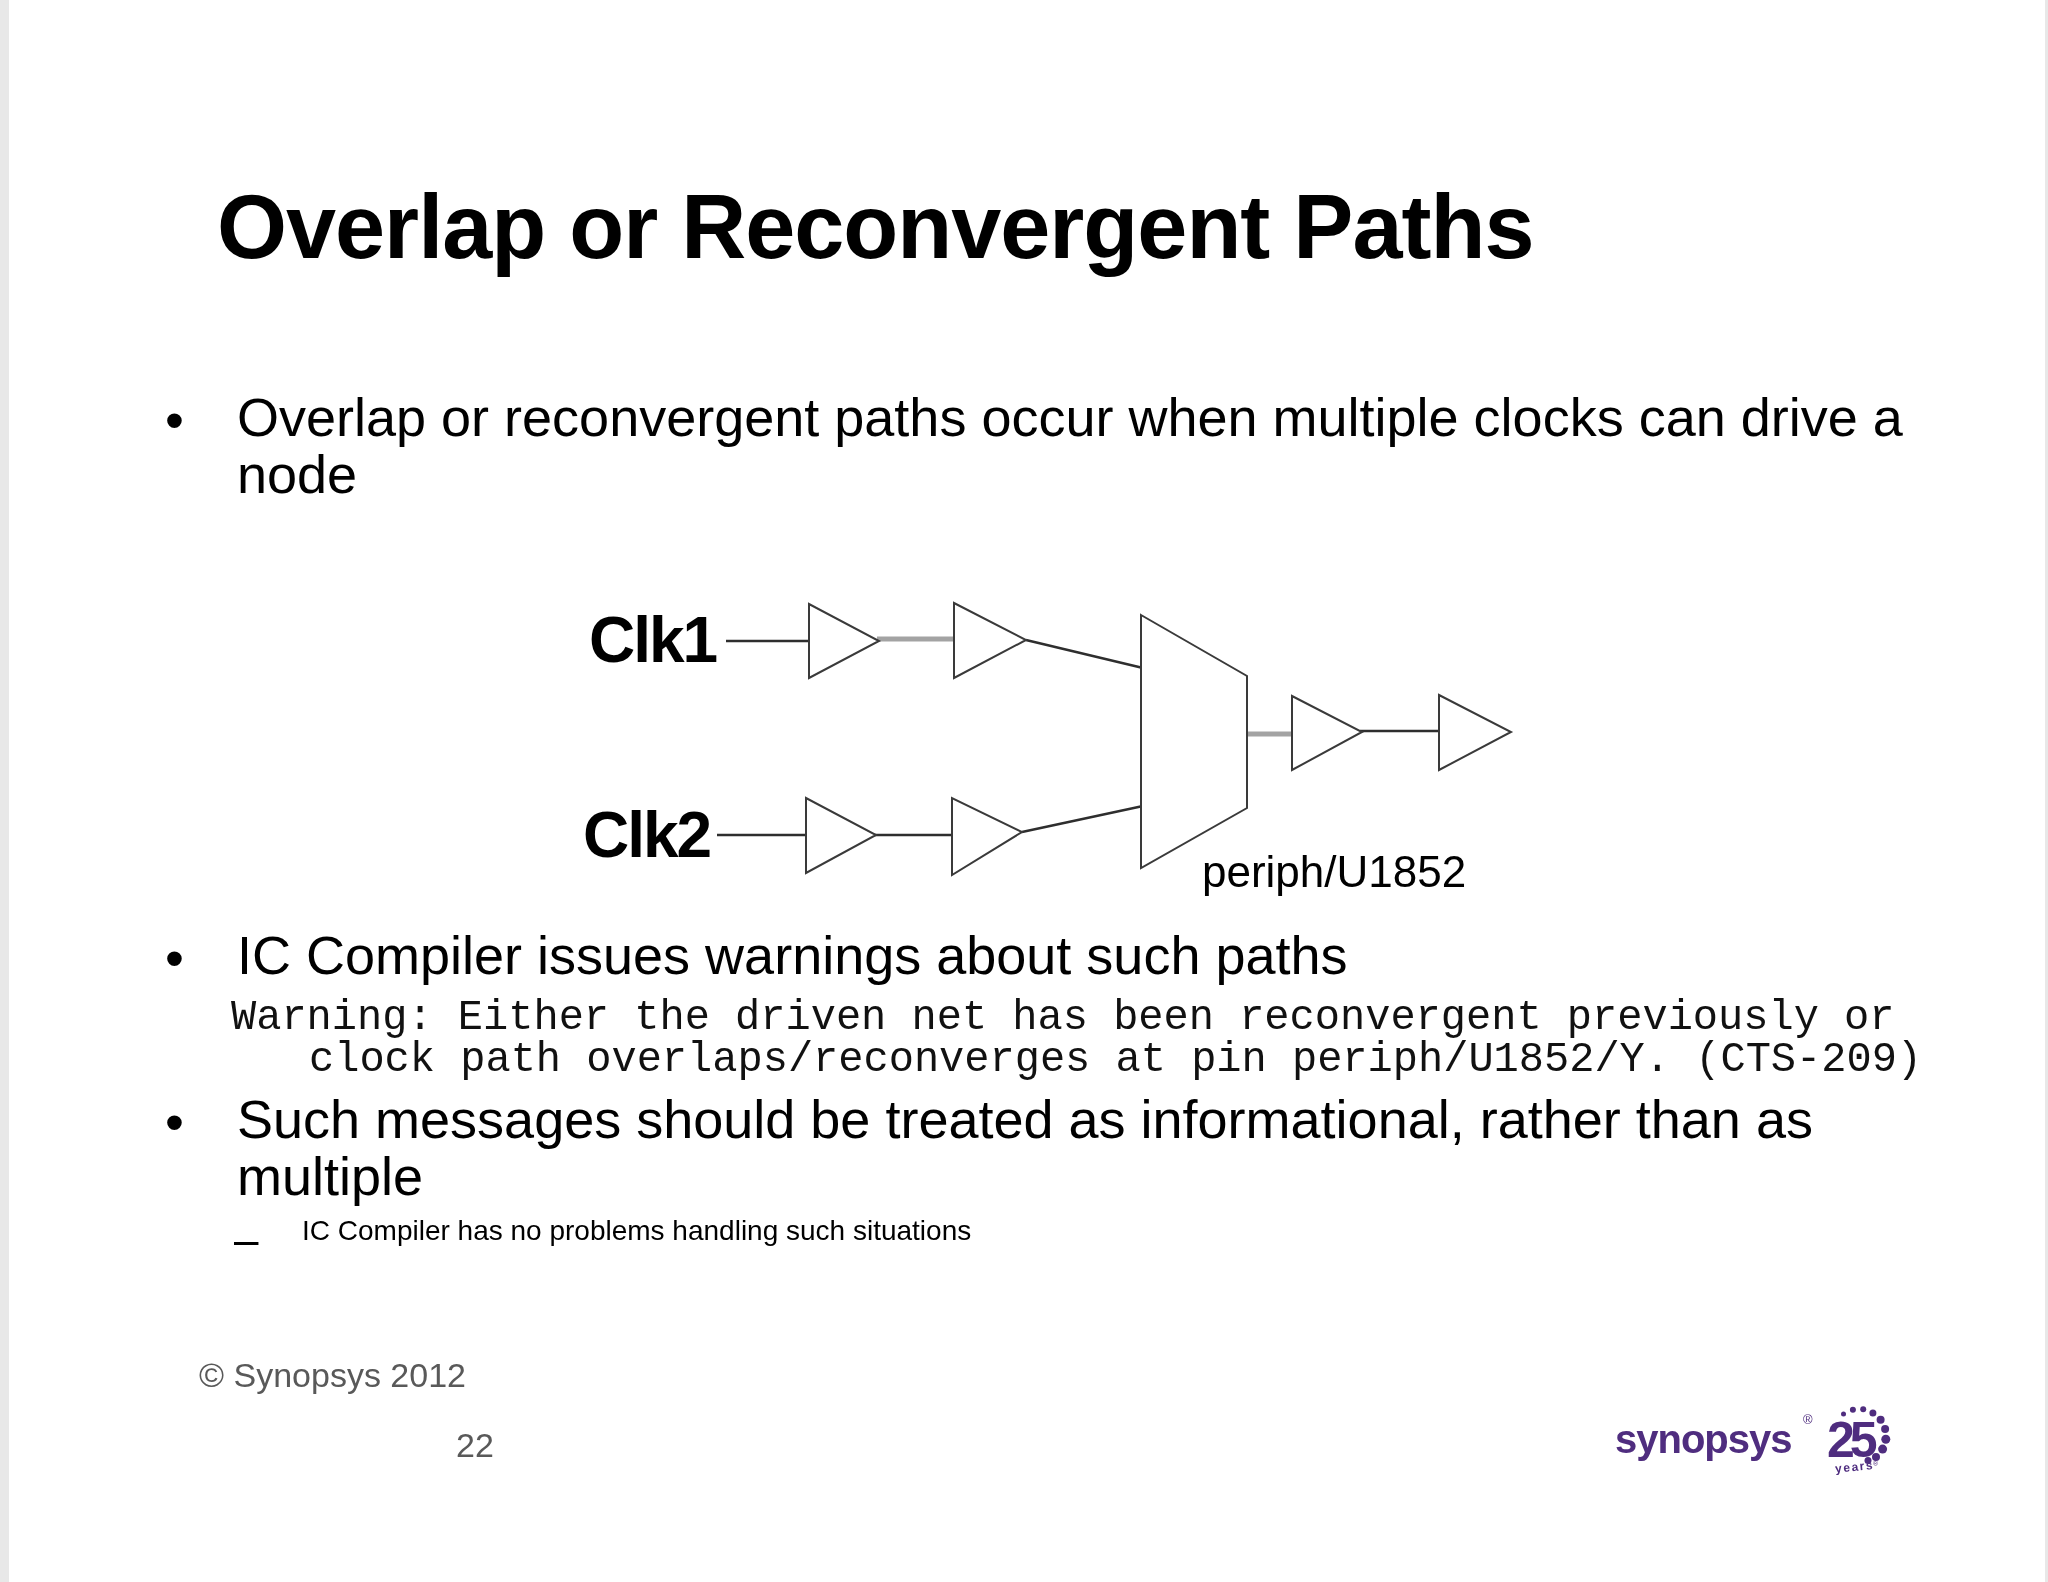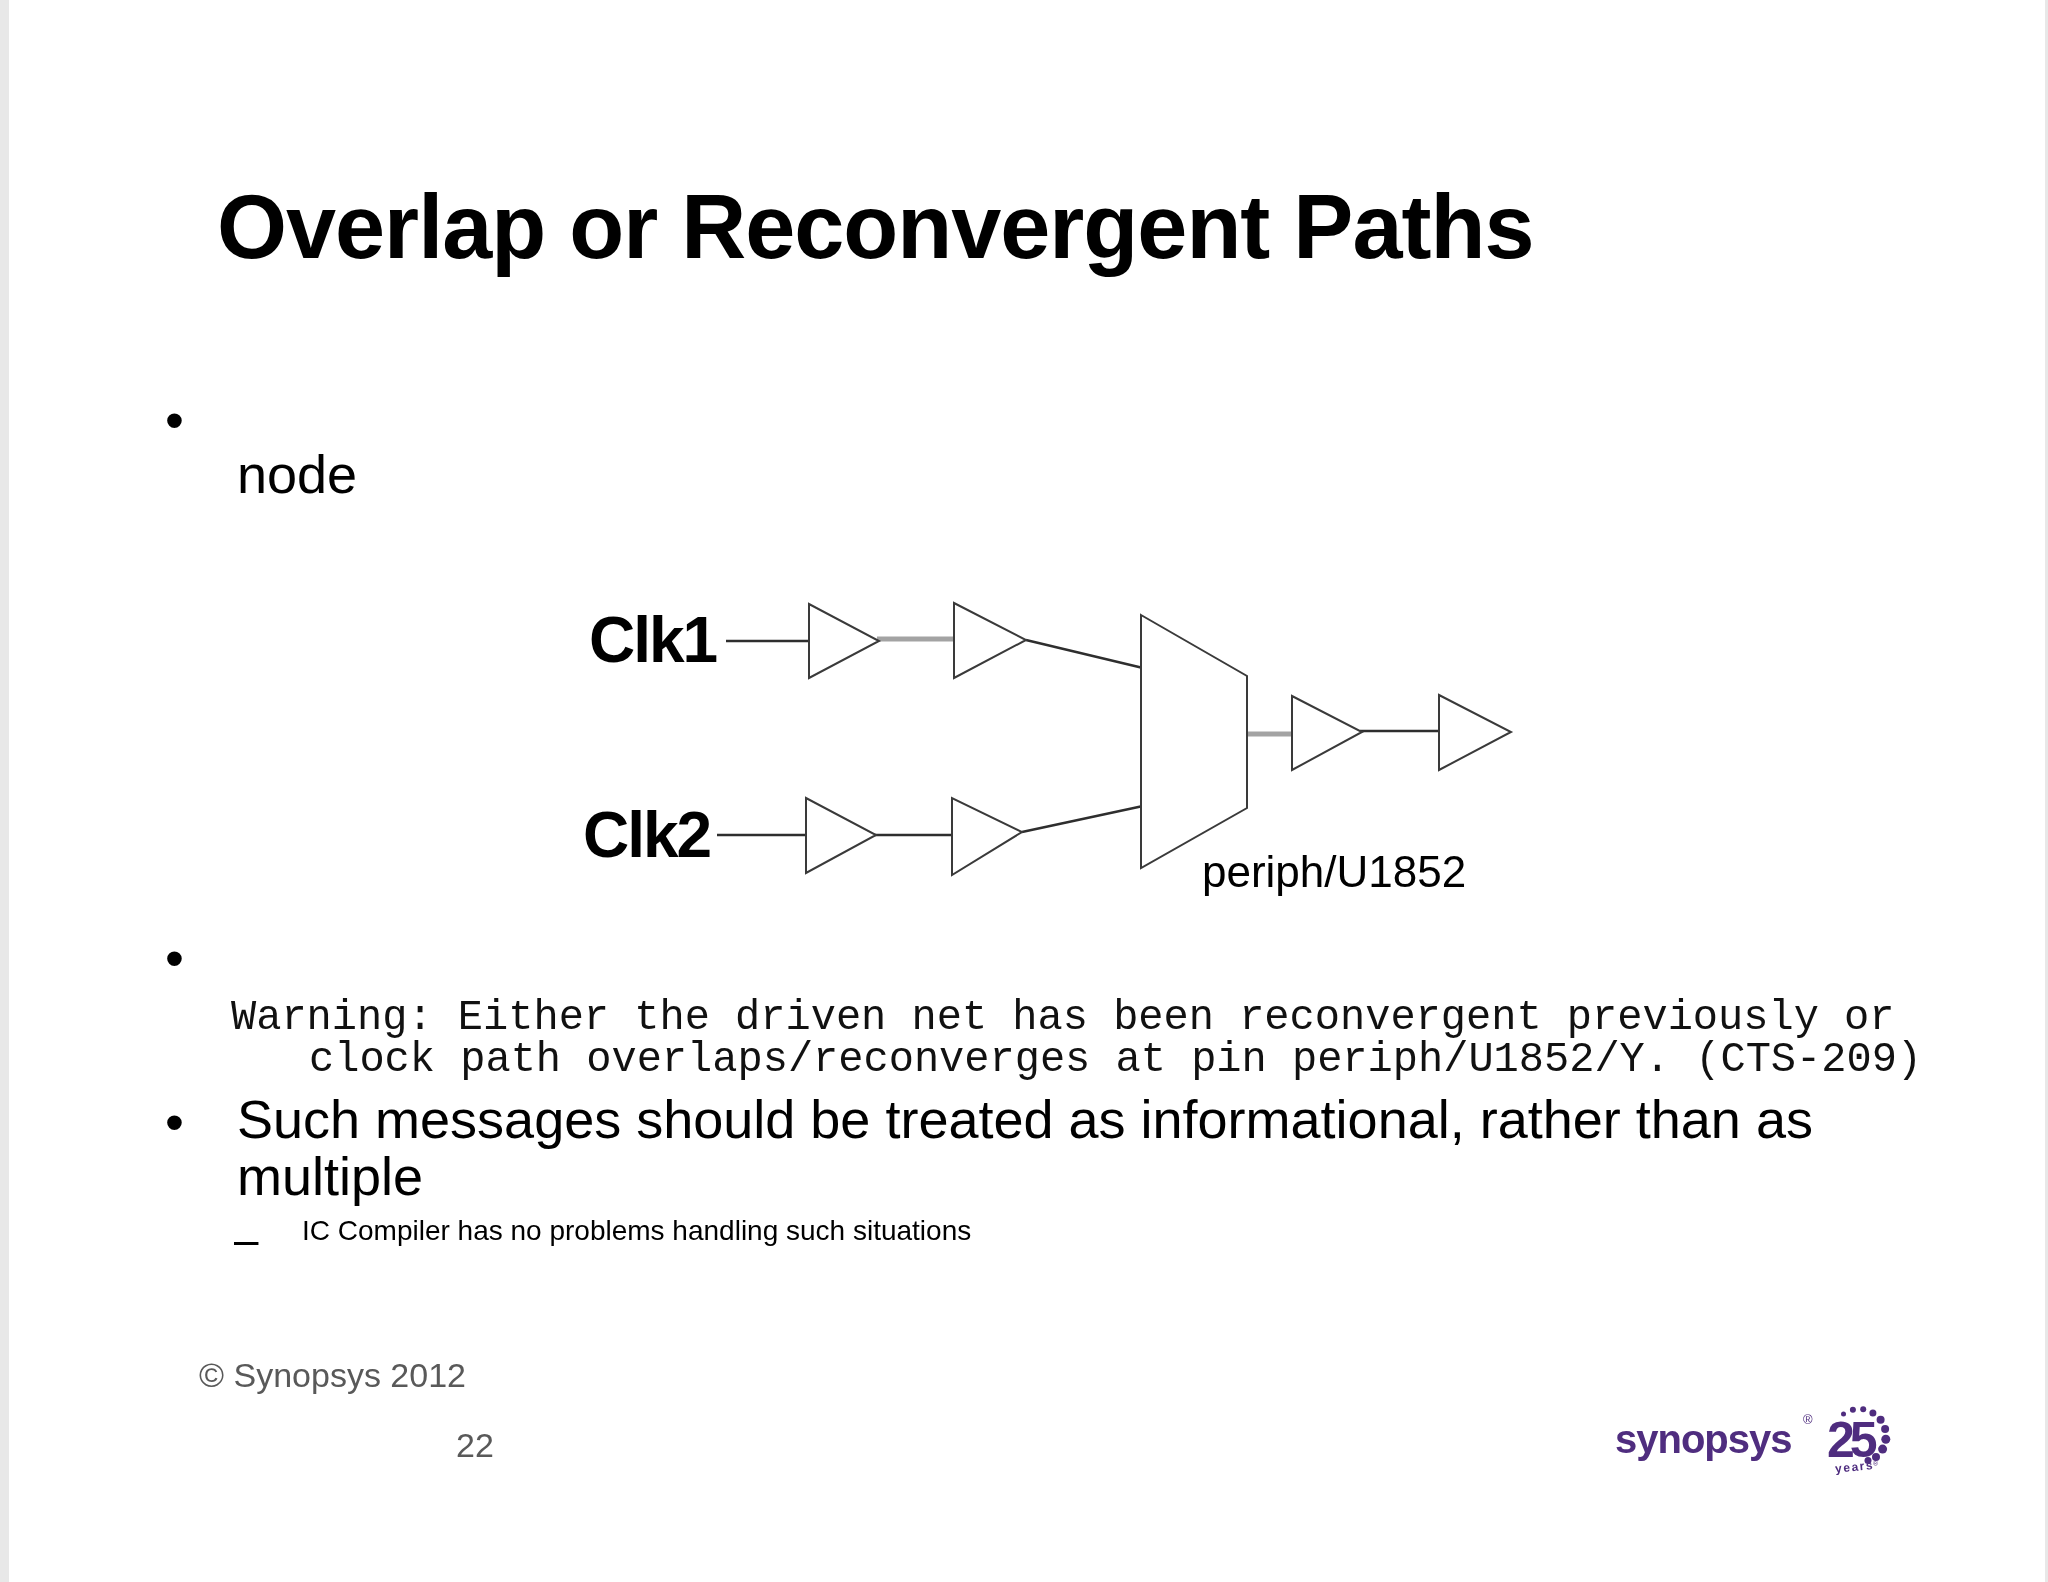--- a/index.html
+++ b/index.html
@@ -33,20 +33,21 @@
   .diag-label{fill:#000;}
 </style>
 </head>
 <body>
 
 <div class="slide">
 
   <div class="abs title">Overlap or Reconvergent Paths</div>
 
   <div class="abs bullet-marker" style="left:156px;top:389px;">•</div>
+  <div class="abs body-line" style="left:228px;top:389px;">Overlap or reconvergent paths occur when multiple clocks can drive a</div>
   <div class="abs body-line" style="left:228px;top:446px;">node</div>
 
   <svg class="abs" style="left:560px;top:580px;" width="980" height="340" viewBox="0 0 980 340">
 
     <line class="wire" x1="157" y1="61" x2="242" y2="61"></line>
     <line class="wire" x1="148" y1="255" x2="239" y2="255"></line>
 
     <line class="wire-gray" x1="308" y1="59" x2="387" y2="59"></line>
     <line class="wire" x1="305" y1="255" x2="385" y2="255"></line>
 
@@ -65,20 +66,21 @@
 
     <polygon class="gate" points="723,116 723,190 793,152"></polygon>
     <polygon class="gate" points="870,115 870,190 942,152"></polygon>
 
     <text x="20" y="82" font-size="64" font-weight="bold" letter-spacing="-2" class="diag-label">Clk1</text>
     <text x="14" y="277" font-size="64" font-weight="bold" letter-spacing="-2" class="diag-label">Clk2</text>
     <text x="633" y="307" font-size="44" class="diag-label">periph/U1852</text>
   </svg>
 
   <div class="abs bullet-marker" style="left:156px;top:927px;">•</div>
+  <div class="abs body-line" style="left:228px;top:927px;">IC Compiler issues warnings about such paths</div>
 
   <div class="abs mono-line" style="left:222px;top:994px;">Warning: Either the driven net has been reconvergent previously or</div>
   <div class="abs mono-line" style="left:300px;top:1036px;text-align:right;">clock path overlaps/reconverges at pin periph/U1852/Y. (CTS-209)</div>
 
   <div class="abs bullet-marker" style="left:156px;top:1091px;">•</div>
   <div class="abs body-line" style="left:228px;top:1091px;">Such messages should be treated as informational, rather than as</div>
   <div class="abs body-line" style="left:228px;top:1148px;">multiple</div>
 
   <div class="abs sub-marker" style="left:225px;top:1215px;">–</div>
   <div class="abs sub-line" style="left:293px;top:1215px;">IC Compiler has no problems handling such situations</div>

